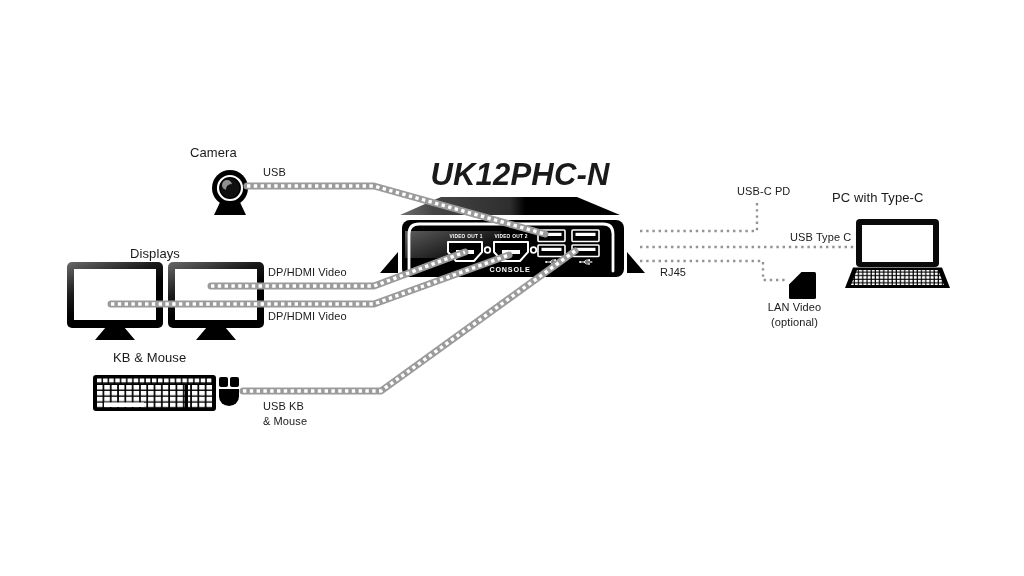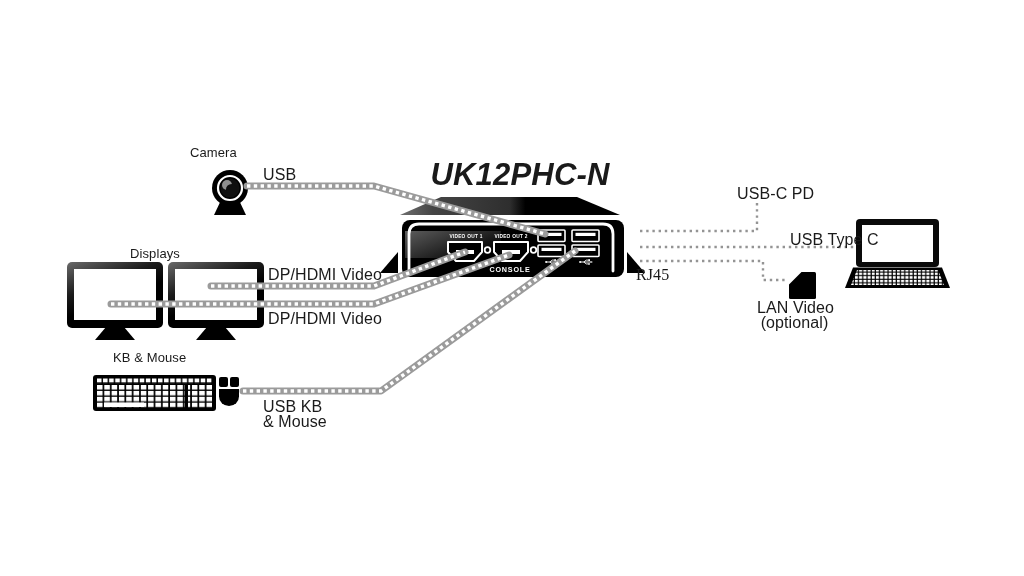--- a/index.html
+++ b/index.html
@@ -3,21 +3,21 @@
 <meta charset="utf-8">
 <style>
   html,body{margin:0;padding:0;background:#fff;}
   #stage{
     position:relative;width:1024px;height:576px;background:#ffffff;overflow:hidden;
     font-family:"Liberation Sans",sans-serif;color:#1a1a1a;
   }
   #scene{position:absolute;left:0;top:0;}
   .lbl{position:absolute;white-space:nowrap;color:#1a1a1a;}
   .lbl-big{font-size:13px;letter-spacing:.1px;}
-  .lbl-small{font-size:16px;letter-spacing:.1px;}
+  .lbl-small{font-size:11px;letter-spacing:.1px;}
   .lbl-title{font-size:31px;font-weight:bold;font-style:italic;letter-spacing:.2px;text-align:center;}
   .lbl-center{text-align:center;}
   .cable{fill:none;stroke:#9b9b9b;stroke-width:7;stroke-linejoin:round;stroke-linecap:round;}
   .cable-dash{fill:none;stroke:#ffffff;stroke-width:3.4;stroke-dasharray:3.4 3.4;stroke-linecap:butt;}
   .dotline{fill:none;stroke:#949494;stroke-width:2.4;stroke-dasharray:2.4 3.8;stroke-linecap:butt;}
   .panel-text{fill:#ffffff;font-family:"Liberation Sans",sans-serif;font-weight:bold;}
 </style>
 </head>
 <body>
 
@@ -195,21 +195,22 @@
 
   <div class="lbl lbl-big" style="left:113px;top:350px;">KB &amp; Mouse</div>
   <div class="lbl lbl-small" style="left:263px;top:399px;line-height:15px;">
     <div>USB KB</div>
     <div>&amp; Mouse</div>
   </div>
 
   <div class="lbl lbl-title" style="left:430px;top:157px;width:180px;">UK12PHC-N</div>
 
   <div class="lbl lbl-small" style="left:737px;top:185px;">USB-C PD</div>
+  <div class="lbl lbl-big" style="left:832px;top:190px;">PC with Type-C</div>
   <div class="lbl lbl-small" style="left:790px;top:231px;">USB Type C</div>
-  <div class="lbl lbl-small" style="left:636px;top:266px;font-family:Liberation Serif, serif;">RJ45</div>
+  <div class="lbl lbl-small" style="left:660px;top:266px;">RJ45</div>
 
   <div class="lbl lbl-small lbl-center" style="left:757px;top:300px;width:75px;line-height:15px;">
     <div>LAN Video</div>
     <div>(optional)</div>
   </div>
 
 </div>
 
 </body></html>

